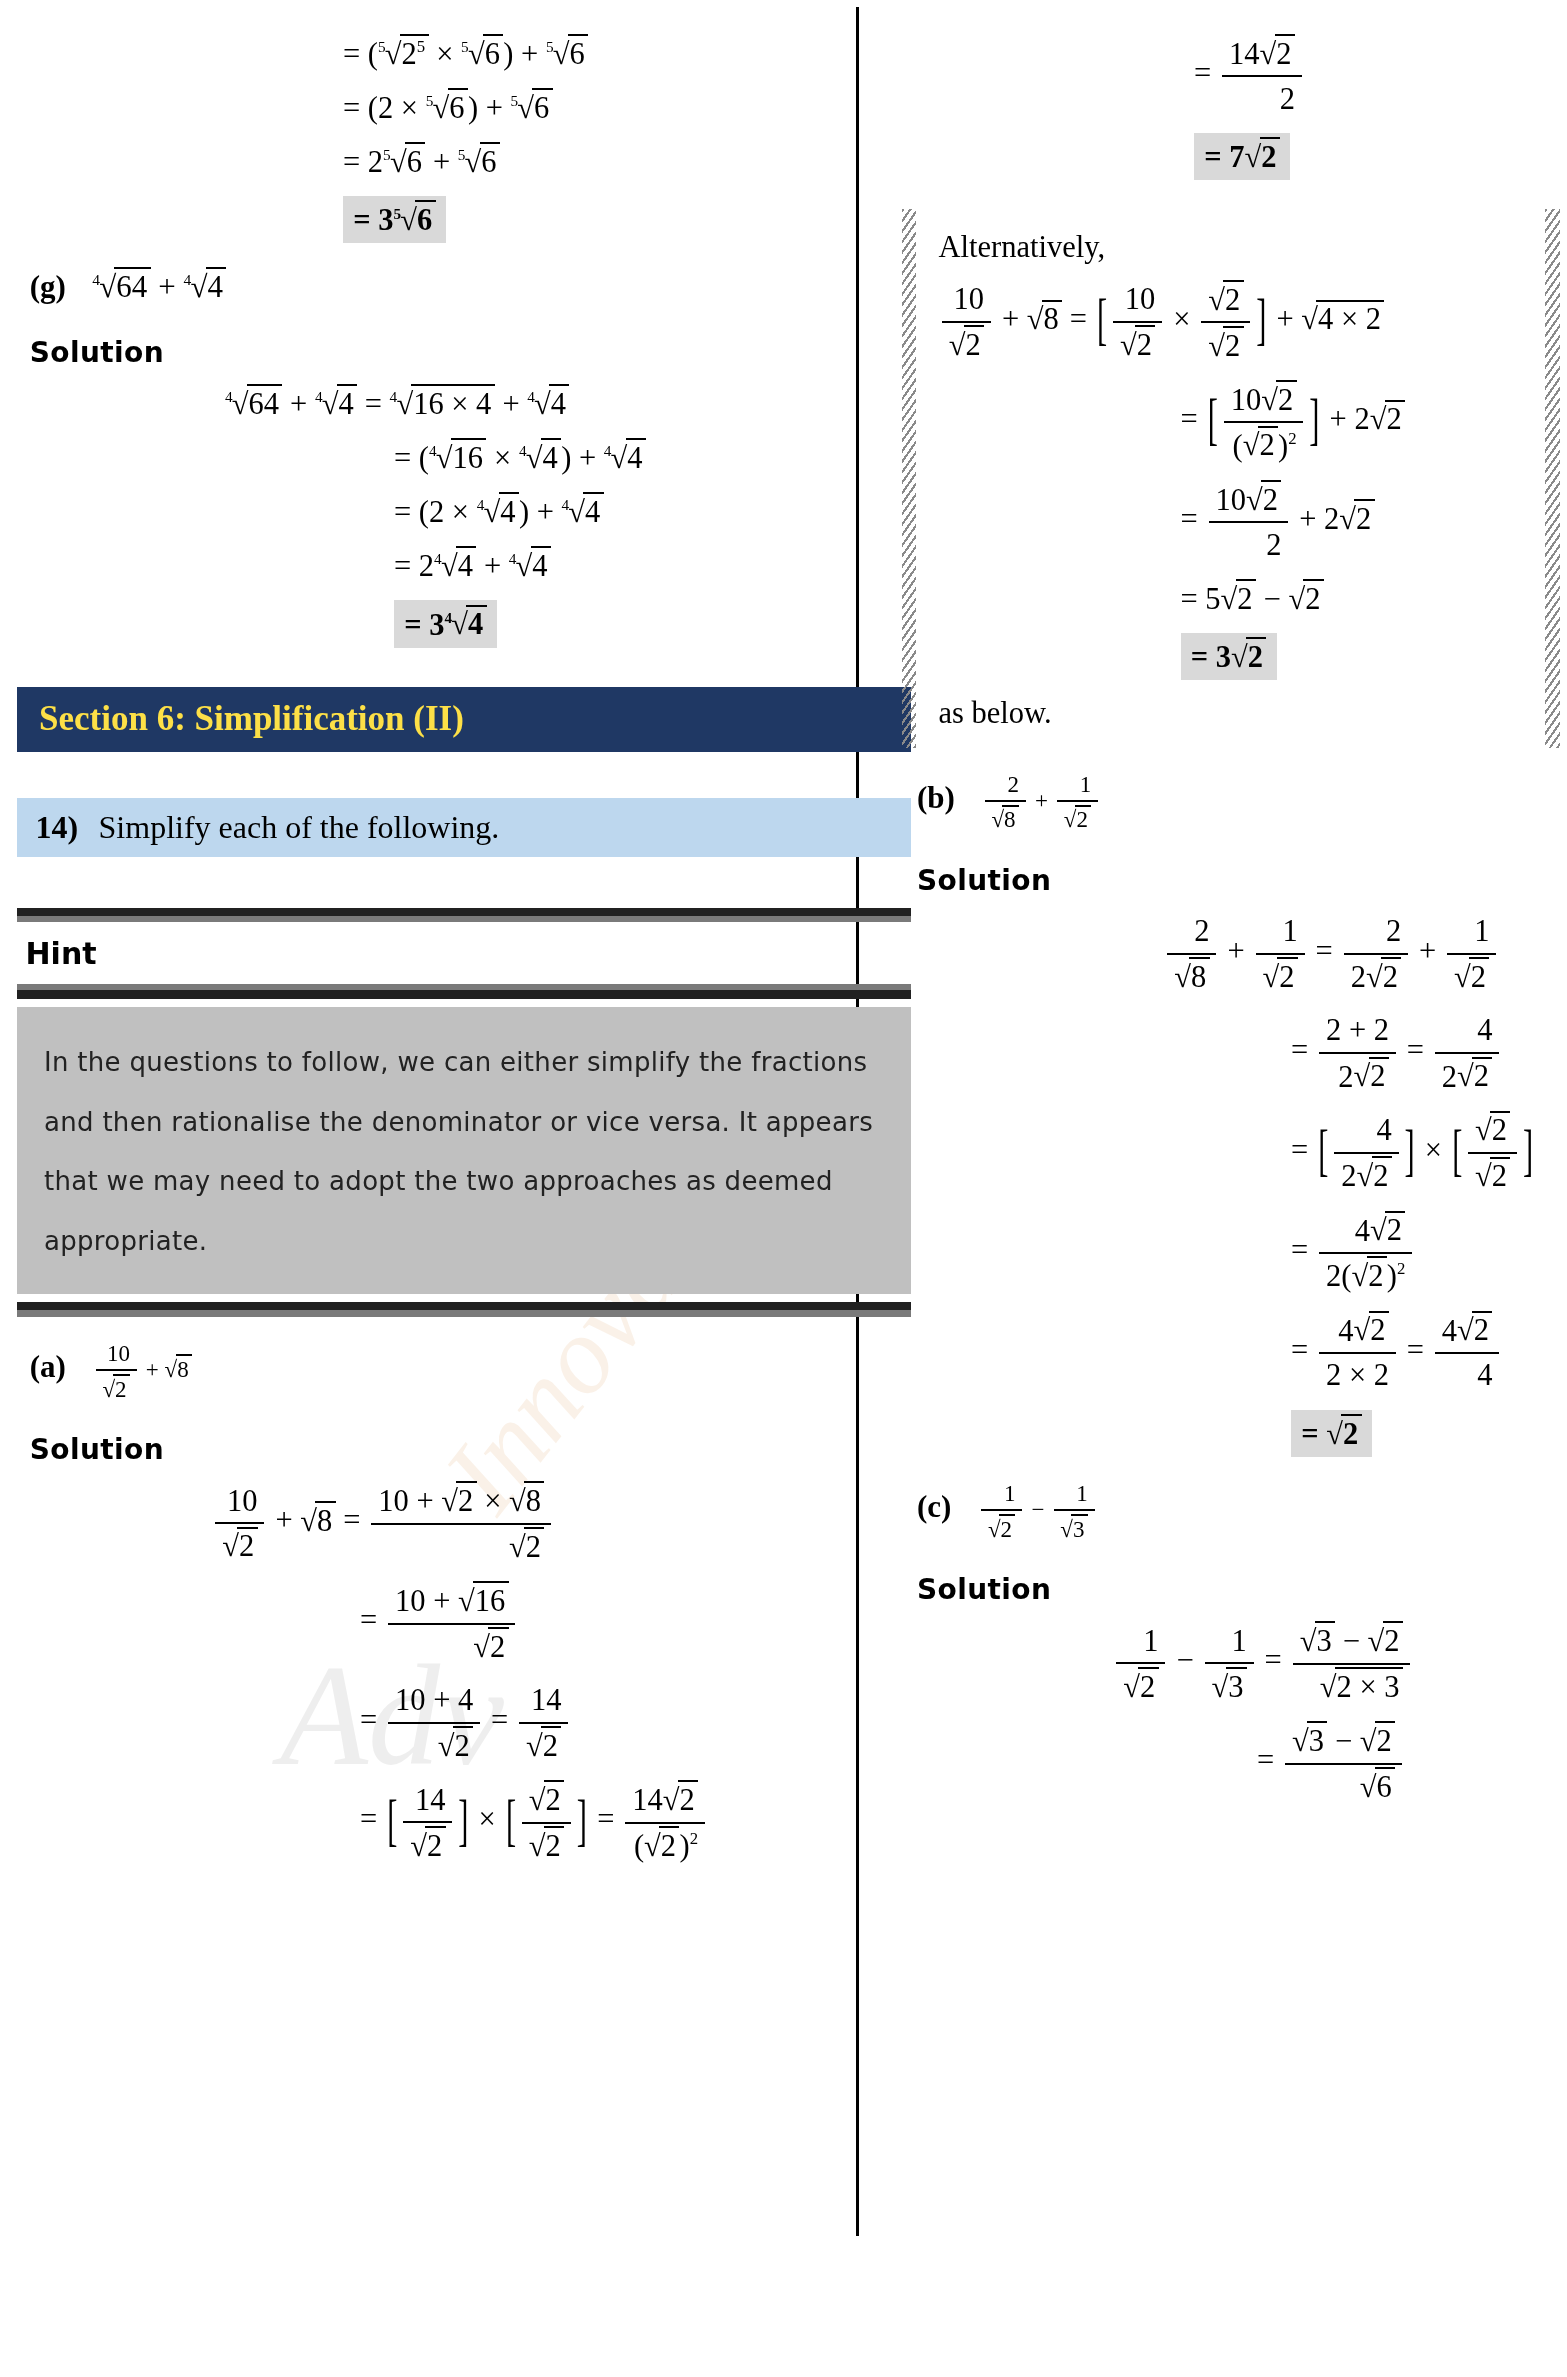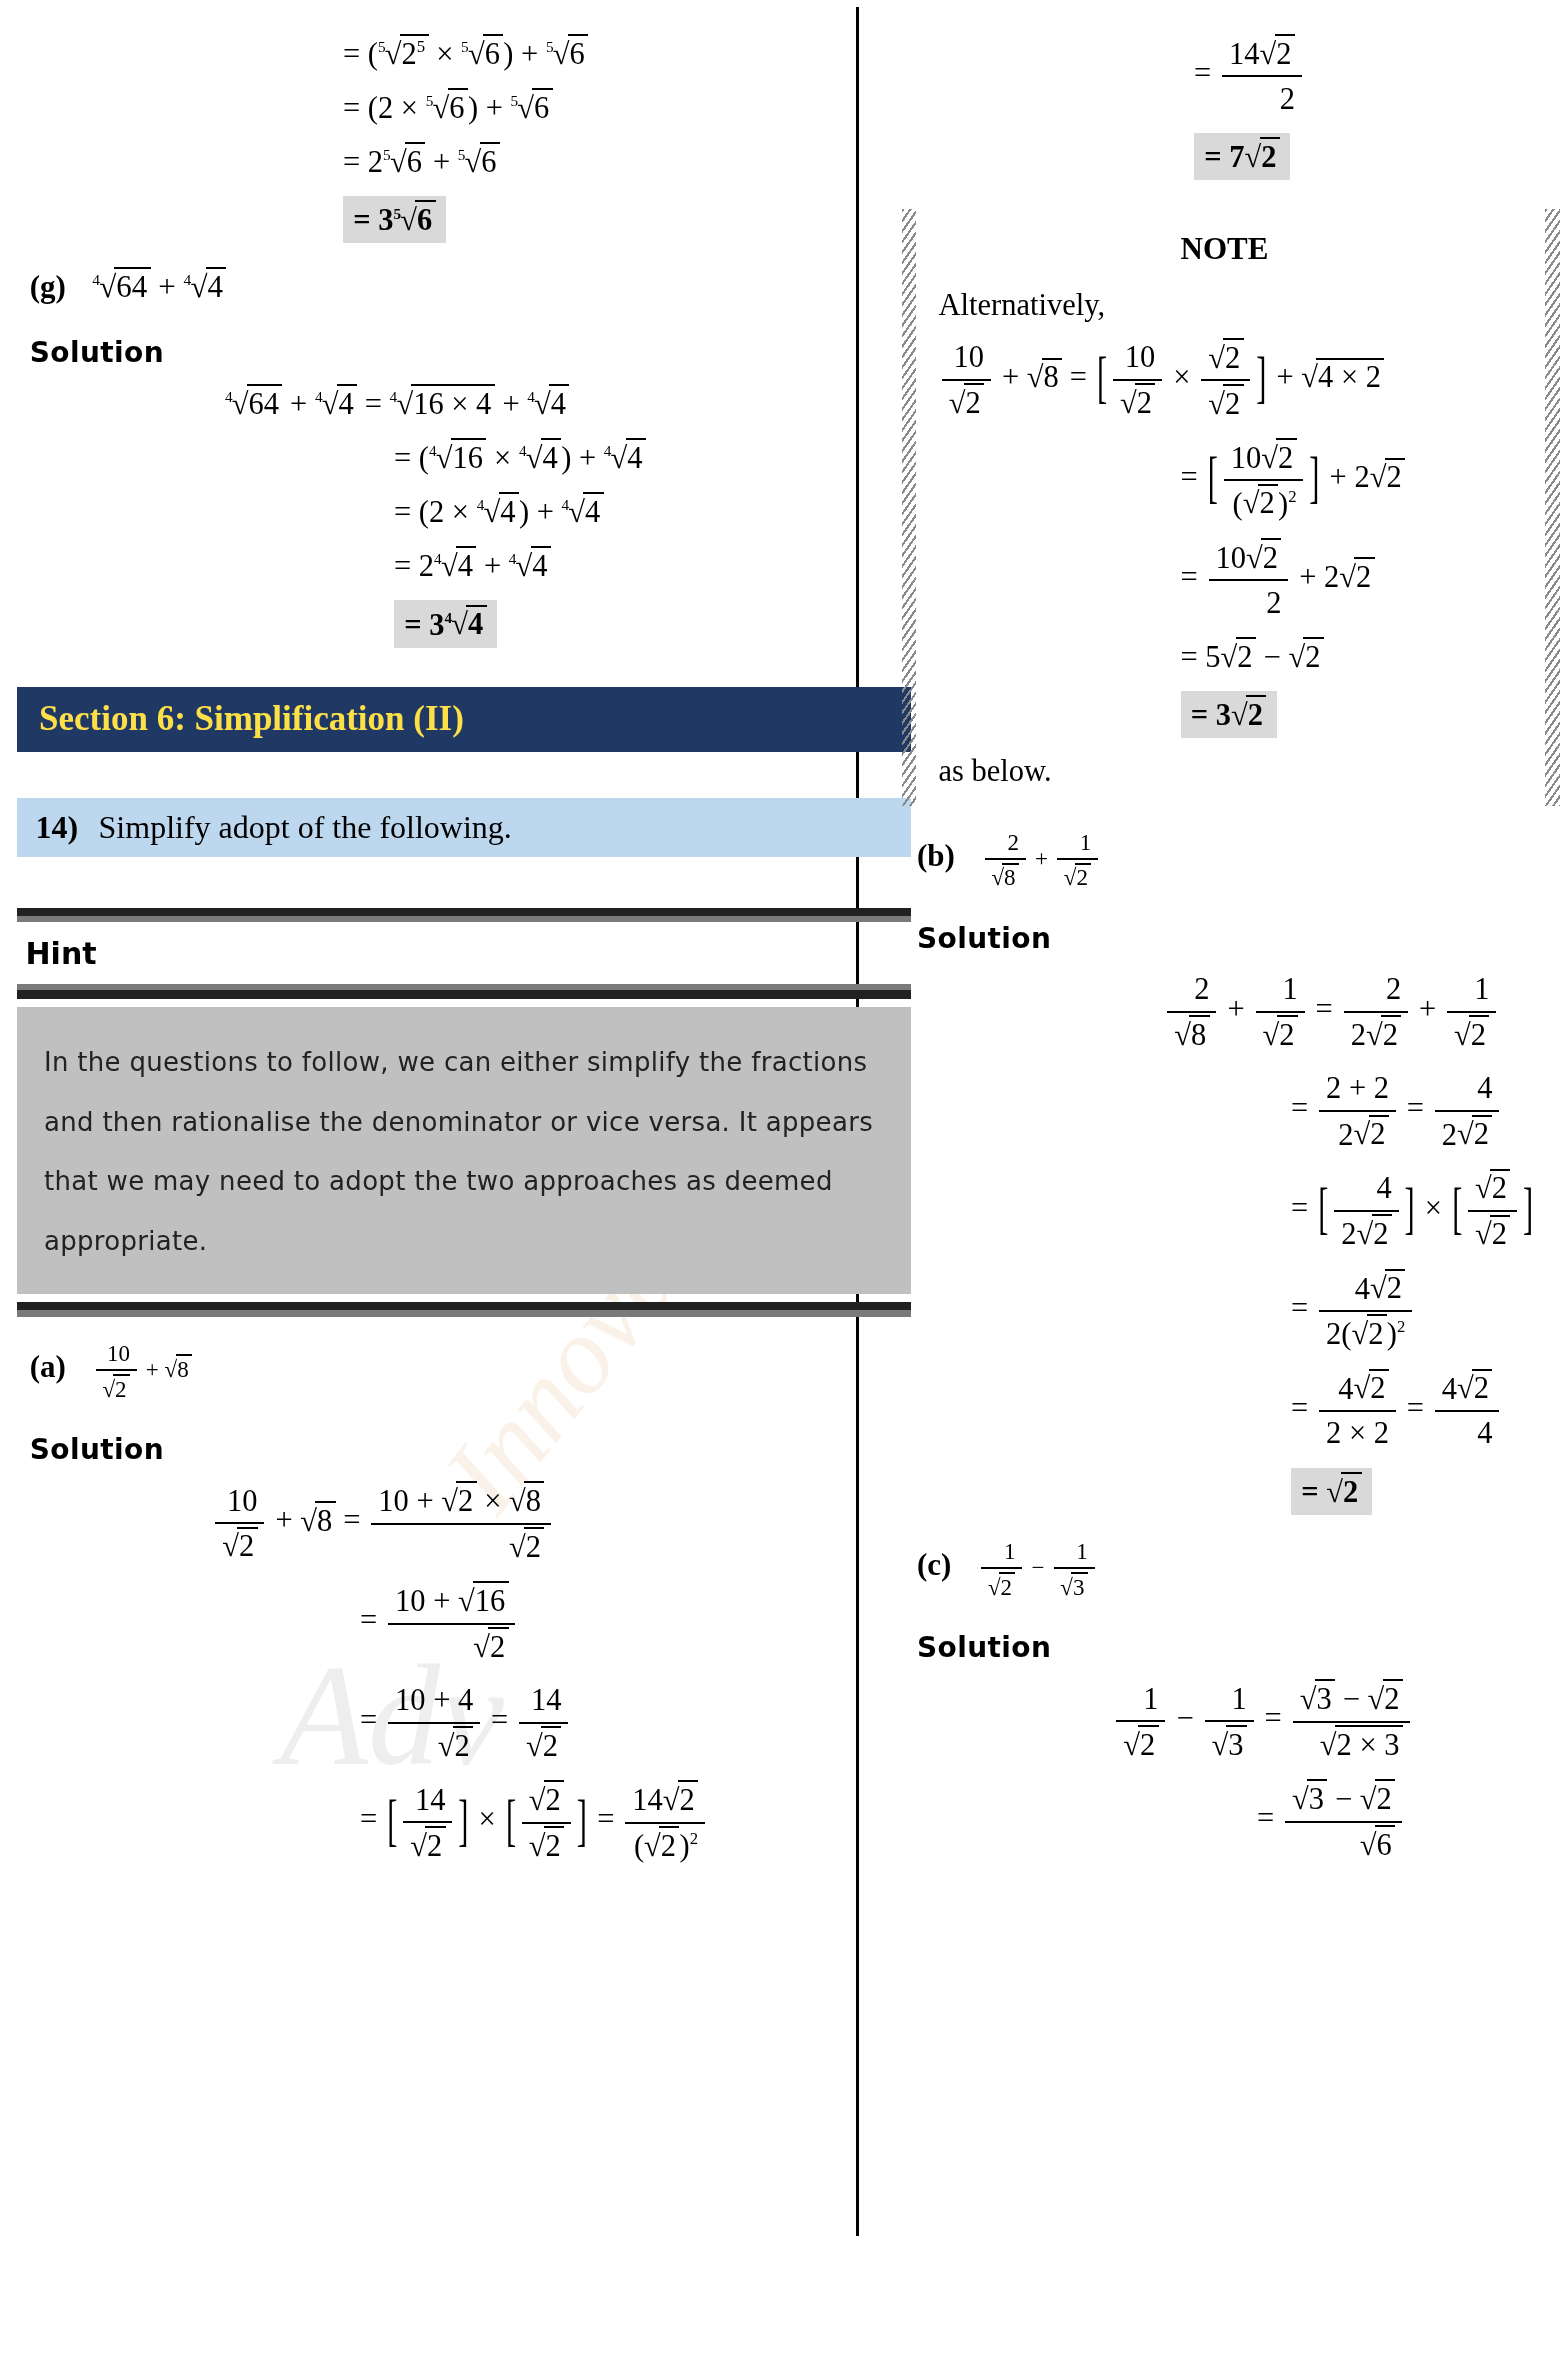--- a/index.html
+++ b/index.html
@@ -106,21 +106,21 @@
         <div class="eq-line lead"><span class="root"><sup class="ridx">4</sup><span class="rsign">√</span><span class="rbar">64</span></span> + <span class="root"><sup class="ridx">4</sup><span class="rsign">√</span><span class="rbar">4</span></span> = <span class="root"><sup class="ridx">4</sup><span class="rsign">√</span><span class="rbar">16 × 4</span></span> + <span class="root"><sup class="ridx">4</sup><span class="rsign">√</span><span class="rbar">4</span></span></div>
         <div class="eq-line cont">= (<span class="root"><sup class="ridx">4</sup><span class="rsign">√</span><span class="rbar">16</span></span> × <span class="root"><sup class="ridx">4</sup><span class="rsign">√</span><span class="rbar">4</span></span>) + <span class="root"><sup class="ridx">4</sup><span class="rsign">√</span><span class="rbar">4</span></span></div>
         <div class="eq-line cont">= (2 × <span class="root"><sup class="ridx">4</sup><span class="rsign">√</span><span class="rbar">4</span></span>) + <span class="root"><sup class="ridx">4</sup><span class="rsign">√</span><span class="rbar">4</span></span></div>
         <div class="eq-line cont">= 2<span class="root"><sup class="ridx">4</sup><span class="rsign">√</span><span class="rbar">4</span></span> + <span class="root"><sup class="ridx">4</sup><span class="rsign">√</span><span class="rbar">4</span></span></div>
         <div class="eq-line cont hl">= 3<span class="root"><sup class="ridx">4</sup><span class="rsign">√</span><span class="rbar">4</span></span></div>
       </div>
 
     <div class="section-banner">Section 6: Simplification (II)</div>
 
     <div class="q-banner">
-      <span class="qnum">14)</span><span>Simplify adopt of the following.</span>
+      <span class="qnum">14)</span><span>Simplify each of the following.</span>
     </div>
 
     <div class="hint">
       <div class="bar3d alt"></div>
       <h3 class="hint-title">Hint</h3>
       <div class="bar3d"></div>
       <div class="hint-panel">
         <p>In the questions to follow, we can either simplify the fractions and then rationalise the denominator or vice versa. It appears that we may need to adopt the two approaches as deemed appropriate.</p>
       </div>
       <div class="bar3d alt"></div>
@@ -143,21 +143,20 @@
   </div>
 
   <div class="col right">
 
     <div class="eq-block" style="--cont:301px;">
         <div class="eq-line cont">= <span class="frac"><span class="num">14<span class="root"><span class="rsign">√</span><span class="rbar">2</span></span></span><span class="den">2</span></span></div>
         <div class="eq-line cont hl">= 7<span class="root"><span class="rsign">√</span><span class="rbar">2</span></span></div>
       </div>
 
     <div class="note">
-      <h4 class="note-title">NOTE</h4>
       <p class="note-text">Alternatively,</p>
       <div class="eq-block" style="--lead:0px; --cont:242px;">
           <div class="eq-line lead"><span class="frac"><span class="num">10</span><span class="den"><span class="root"><span class="rsign">√</span><span class="rbar">2</span></span></span></span> + <span class="root"><span class="rsign">√</span><span class="rbar">8</span></span> = <span class="br">[</span><span class="frac"><span class="num">10</span><span class="den"><span class="root"><span class="rsign">√</span><span class="rbar">2</span></span></span></span> × <span class="frac"><span class="num"><span class="root"><span class="rsign">√</span><span class="rbar">2</span></span></span><span class="den"><span class="root"><span class="rsign">√</span><span class="rbar">2</span></span></span></span><span class="br">]</span> + <span class="root"><span class="rsign">√</span><span class="rbar">4 × 2</span></span></div>
           <div class="eq-line cont">= <span class="br">[</span><span class="frac"><span class="num">10<span class="root"><span class="rsign">√</span><span class="rbar">2</span></span></span><span class="den">(<span class="root"><span class="rsign">√</span><span class="rbar">2</span></span>)<sup class="sup">2</sup></span></span><span class="br">]</span> + 2<span class="root"><span class="rsign">√</span><span class="rbar">2</span></span></div>
           <div class="eq-line cont">= <span class="frac"><span class="num">10<span class="root"><span class="rsign">√</span><span class="rbar">2</span></span></span><span class="den">2</span></span> + 2<span class="root"><span class="rsign">√</span><span class="rbar">2</span></span></div>
           <div class="eq-line cont">= 5<span class="root"><span class="rsign">√</span><span class="rbar">2</span></span> − <span class="root"><span class="rsign">√</span><span class="rbar">2</span></span></div>
           <div class="eq-line cont hl">= 3<span class="root"><span class="rsign">√</span><span class="rbar">2</span></span></div>
         </div>
       <p class="note-text note-outro">as below.</p>
     </div>

